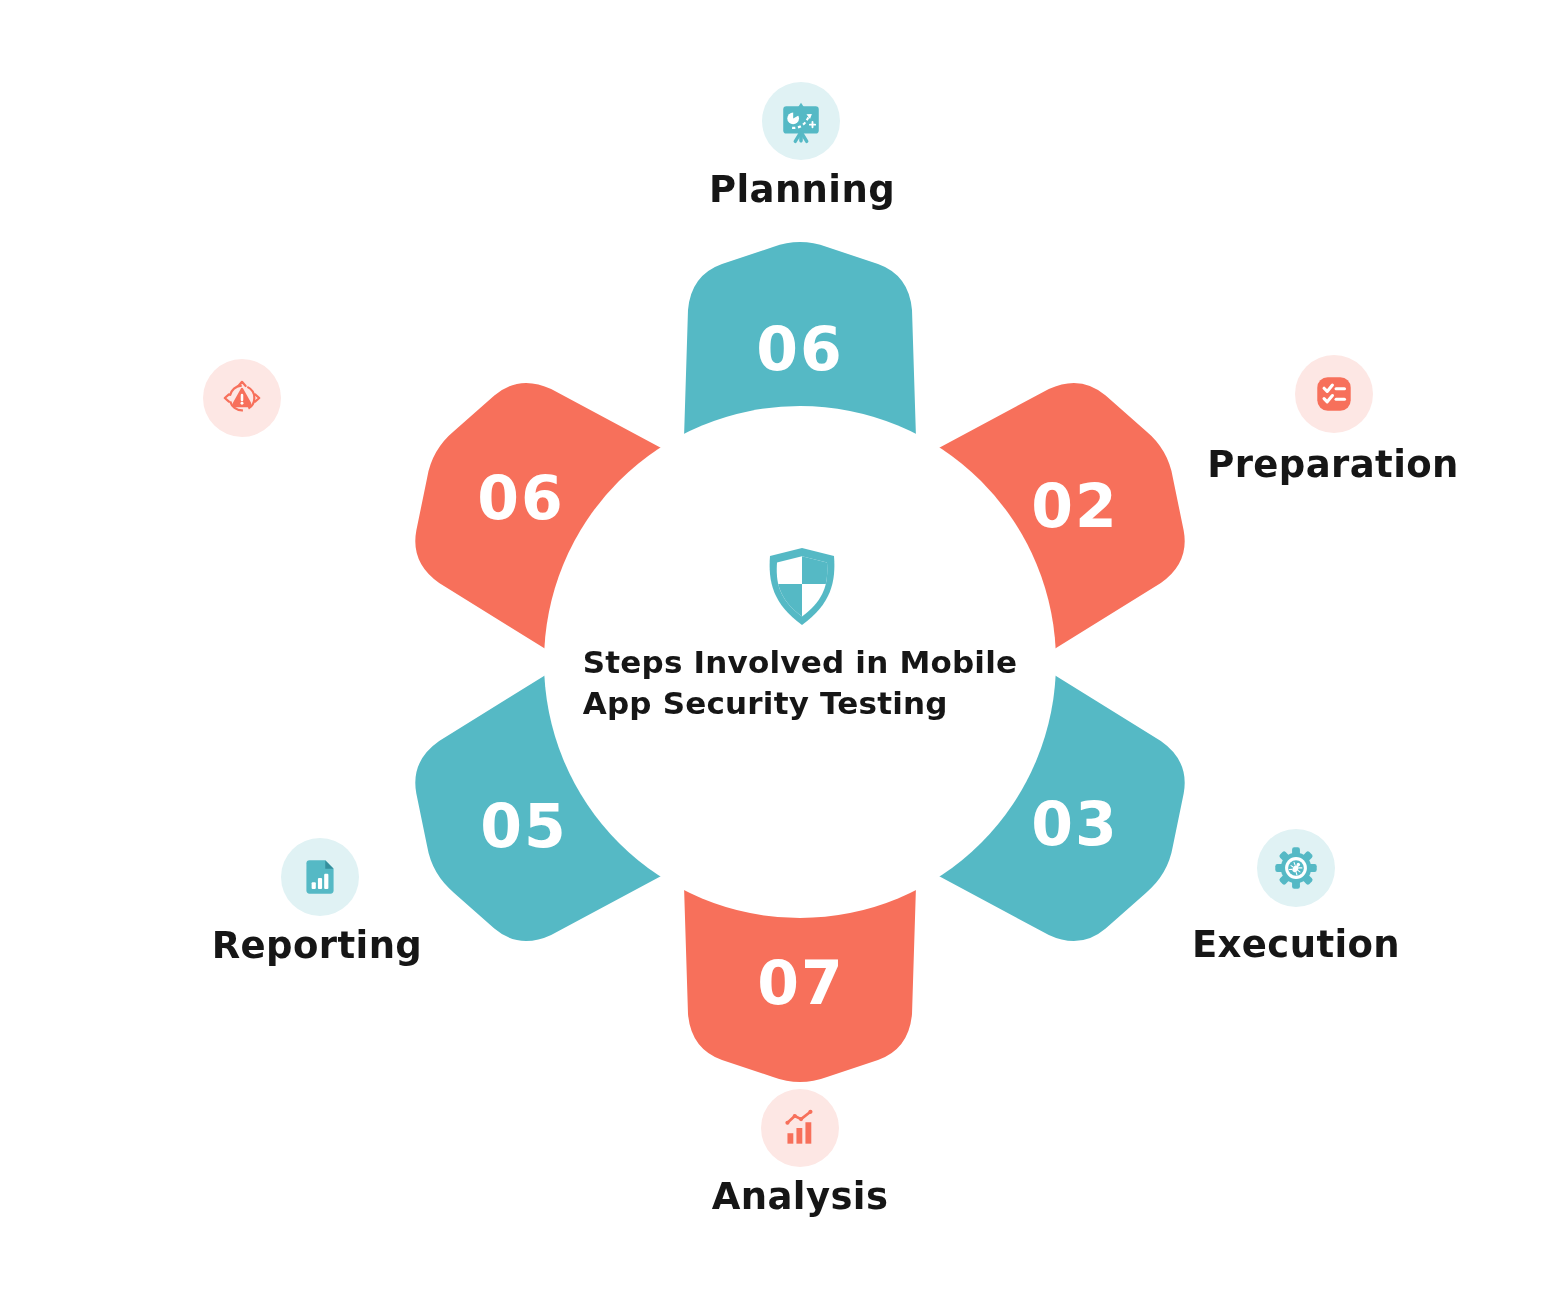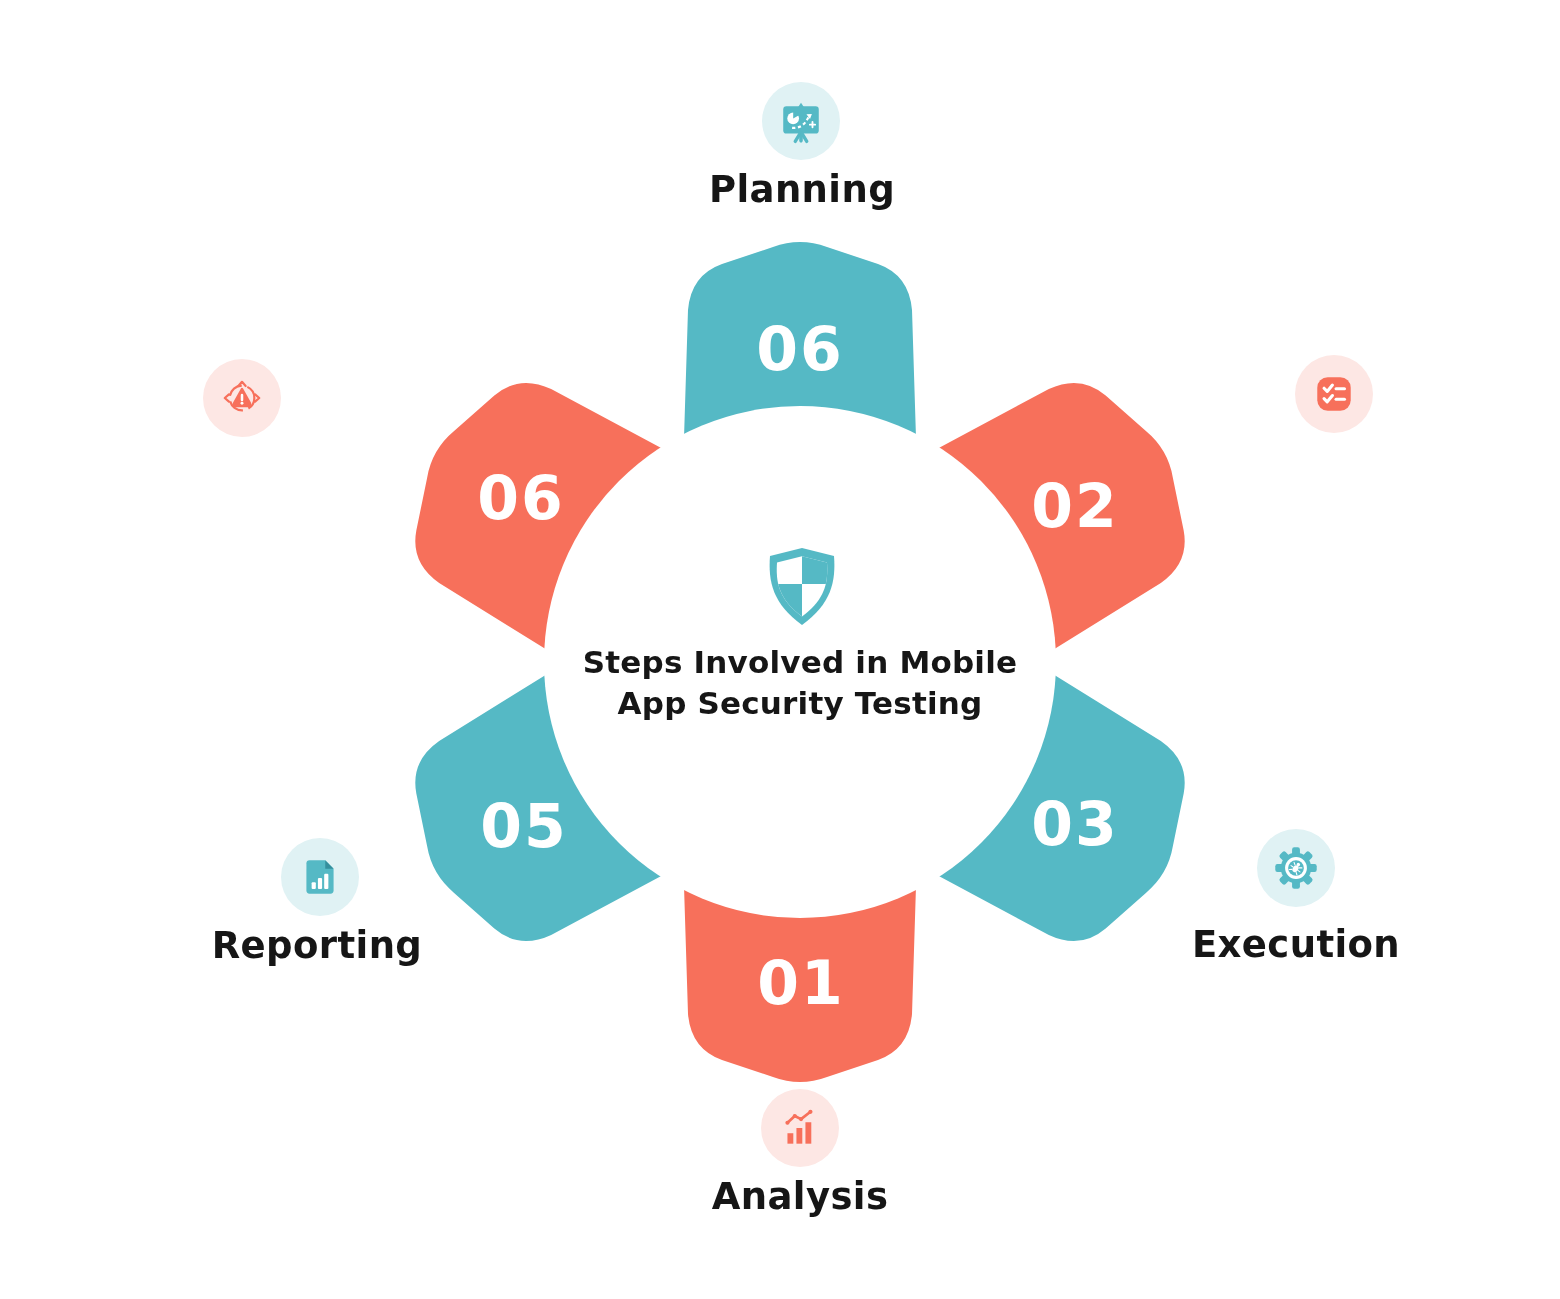--- a/index.html
+++ b/index.html
@@ -17,21 +17,21 @@
     color:#161616;font-size:37px;font-weight:800;white-space:nowrap;letter-spacing:.4px;line-height:1;text-align:center;
   }
   .icon-circle{
     position:absolute;width:78px;height:78px;border-radius:50%;
     display:flex;align-items:center;justify-content:center;
   }
   .bg-teal{background:#E0F2F4;}
   .bg-coral{background:#FDE7E4;}
   .center-title{
     position:absolute;left:800px;top:683px;transform:translate(-50%,-50%);
-    text-align:center;color:#161616;font-size:31px;font-weight:800;
+    text-align:left;color:#161616;font-size:31px;font-weight:800;
     line-height:1.32;letter-spacing:.2px;white-space:nowrap;
   }
 </style>
 </head>
 <body>
 
 <div class="stage">
 
   <svg class="flower" width="1560" height="1299" viewBox="0 0 1560 1299">
     <defs>
@@ -57,21 +57,21 @@
         <rect x="-40" y="-52" width="80" height="104" fill="#ffffff"></rect>
         <rect x="0" y="-52" width="40" height="50" fill="#55B9C5"></rect>
         <rect x="-40" y="-2" width="40" height="54" fill="#55B9C5"></rect>
       </g>
     </g>
   </svg>
 
   <div class="num" style="left:800px;top:349px">06</div>
   <div class="num" style="left:1075px;top:506px">02</div>
   <div class="num" style="left:1075px;top:824px">03</div>
-  <div class="num" style="left:801px;top:983px">01</div>
+  <div class="num" style="left:801px;top:983px">07</div>
   <div class="num" style="left:524px;top:826px">05</div>
   <div class="num" style="left:521px;top:498px">06</div>
 
   <div class="center-title">
     <div>Steps Involved in Mobile</div>
     <div>App Security Testing</div>
   </div>
 
   <div class="icon-circle bg-teal" style="left:762px;top:82px">
     <svg width="46" height="46" viewBox="0 0 44 44">
@@ -91,20 +91,21 @@
 
   <div class="icon-circle bg-coral" style="left:1295px;top:355px">
     <svg width="46" height="46" viewBox="0 0 44 44">
       <rect x="6" y="6" width="32" height="32" rx="10" fill="#F7705B"></rect>
       <path d="M12.5,16.5 L15.5,19.5 L20.5,13.5" stroke="#ffffff" stroke-width="3" fill="none" stroke-linecap="round" stroke-linejoin="round"></path>
       <line x1="24" y1="17" x2="32" y2="17" stroke="#ffffff" stroke-width="3" stroke-linecap="round"></line>
       <path d="M12.5,26.5 L15.5,29.5 L20.5,23.5" stroke="#ffffff" stroke-width="3" fill="none" stroke-linecap="round" stroke-linejoin="round"></path>
       <line x1="24" y1="27" x2="32" y2="27" stroke="#ffffff" stroke-width="3" stroke-linecap="round"></line>
     </svg>
   </div>
+  <div class="step-label" style="left:1333px;top:464px">Preparation</div>
 
   <div class="icon-circle bg-teal" style="left:1257px;top:829px">
     <svg width="48" height="48" viewBox="0 0 44 44">
       <g transform="translate(22,22)">
         <g fill="#55B9C5">
           <rect x="-3.6" y="-19" width="7.2" height="9" rx="2" transform="rotate(0)"></rect>
           <rect x="-3.6" y="-19" width="7.2" height="9" rx="2" transform="rotate(45)"></rect>
           <rect x="-3.6" y="-19" width="7.2" height="9" rx="2" transform="rotate(90)"></rect>
           <rect x="-3.6" y="-19" width="7.2" height="9" rx="2" transform="rotate(135)"></rect>
           <rect x="-3.6" y="-19" width="7.2" height="9" rx="2" transform="rotate(180)"></rect>

